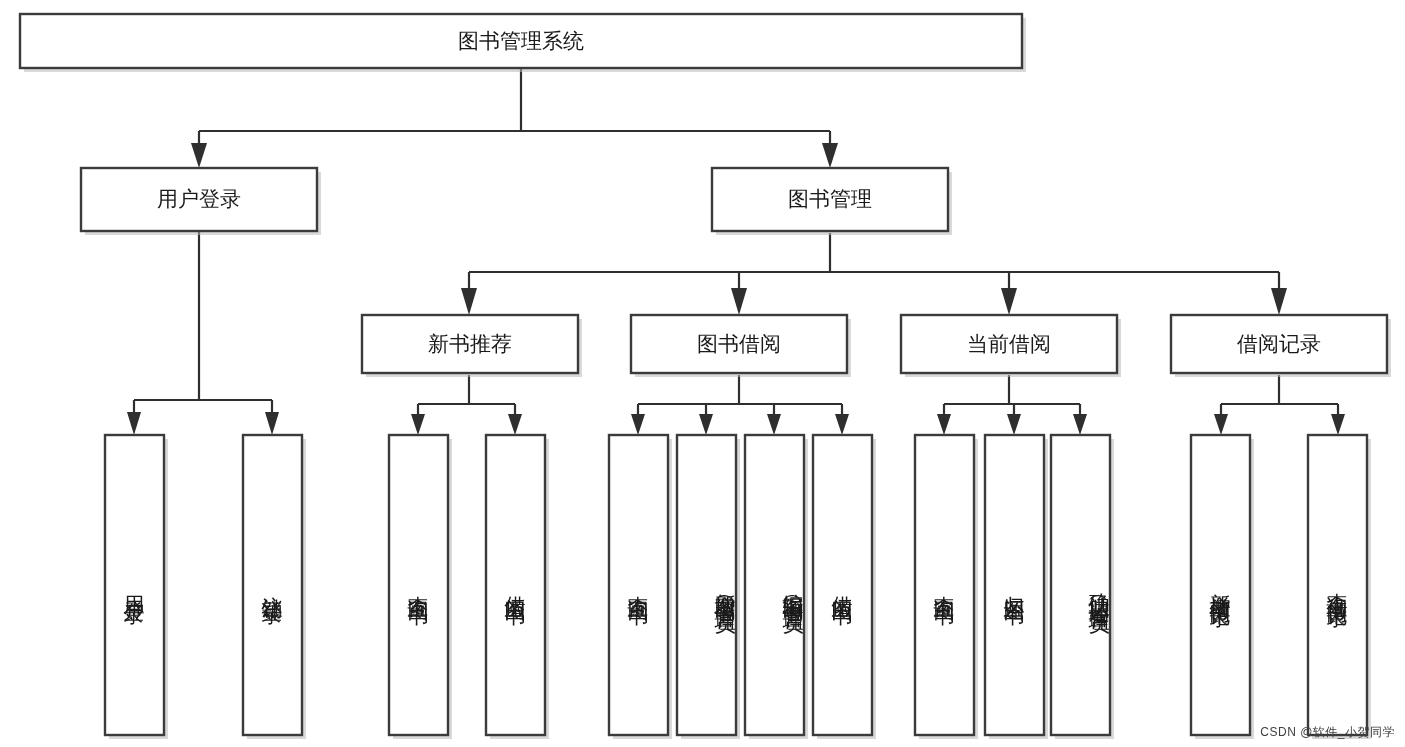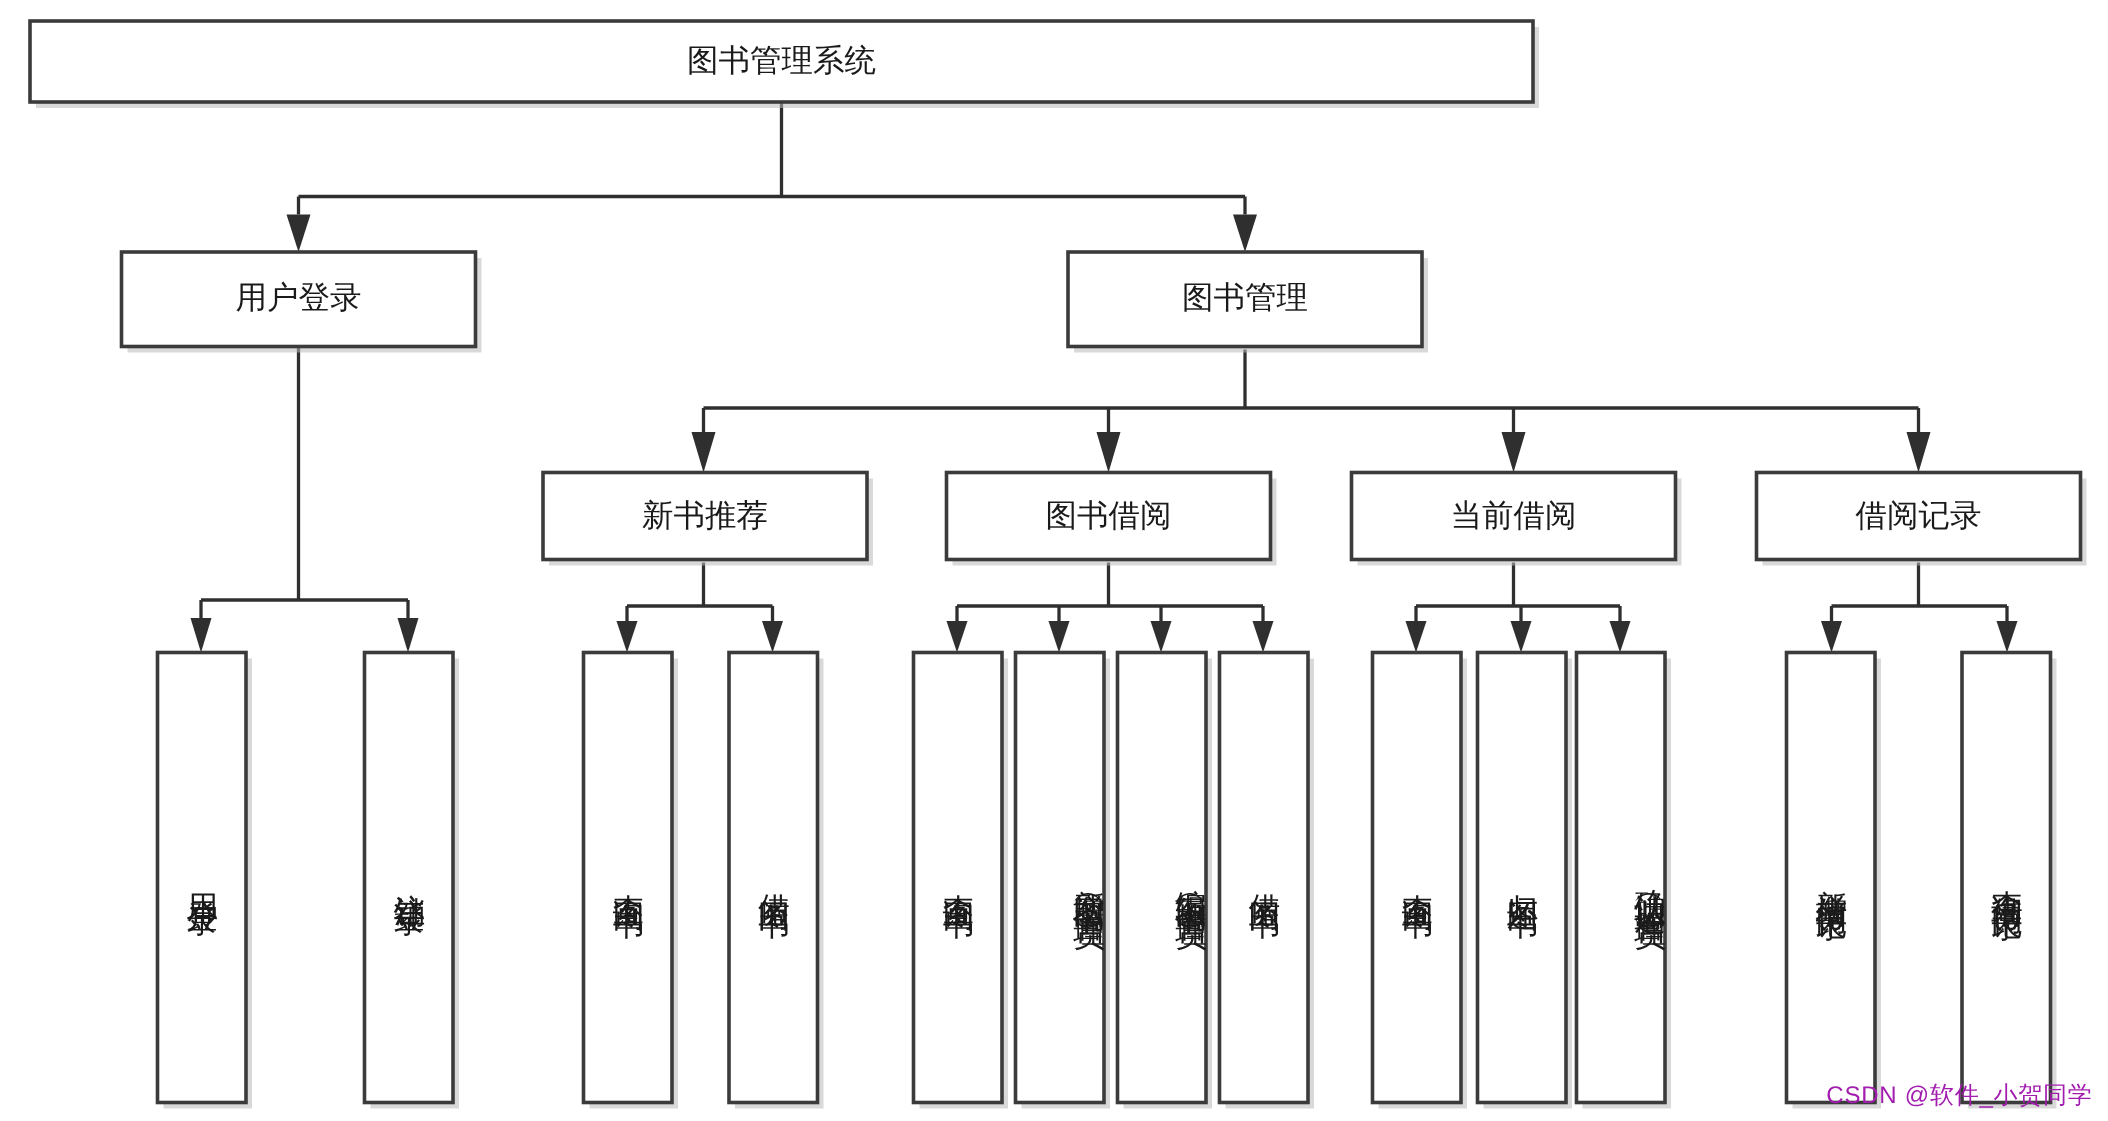--- a/index.html
+++ b/index.html
@@ -67,22 +67,22 @@
     letter-spacing: 3px;
     color: #1a1a1a;
     white-space: nowrap;
     pointer-events: none;
   }
   .watermark {
     position: absolute;
     right: 10px;
     bottom: 6px;
     font-family: "Liberation Sans", "DejaVu Sans", sans-serif;
-    font-size: 16px;
-    color: #a21caf;
+    font-size: 12px;
+    color: #404040;
     letter-spacing: 0.5px;
     white-space: nowrap;
   }
 </style>
 </head>
 <body>
 
 <div id="diagram-root">
 
   <svg class="diagram-canvas" viewBox="0 0 1405 747" xmlns="http://www.w3.org/2000/svg">

